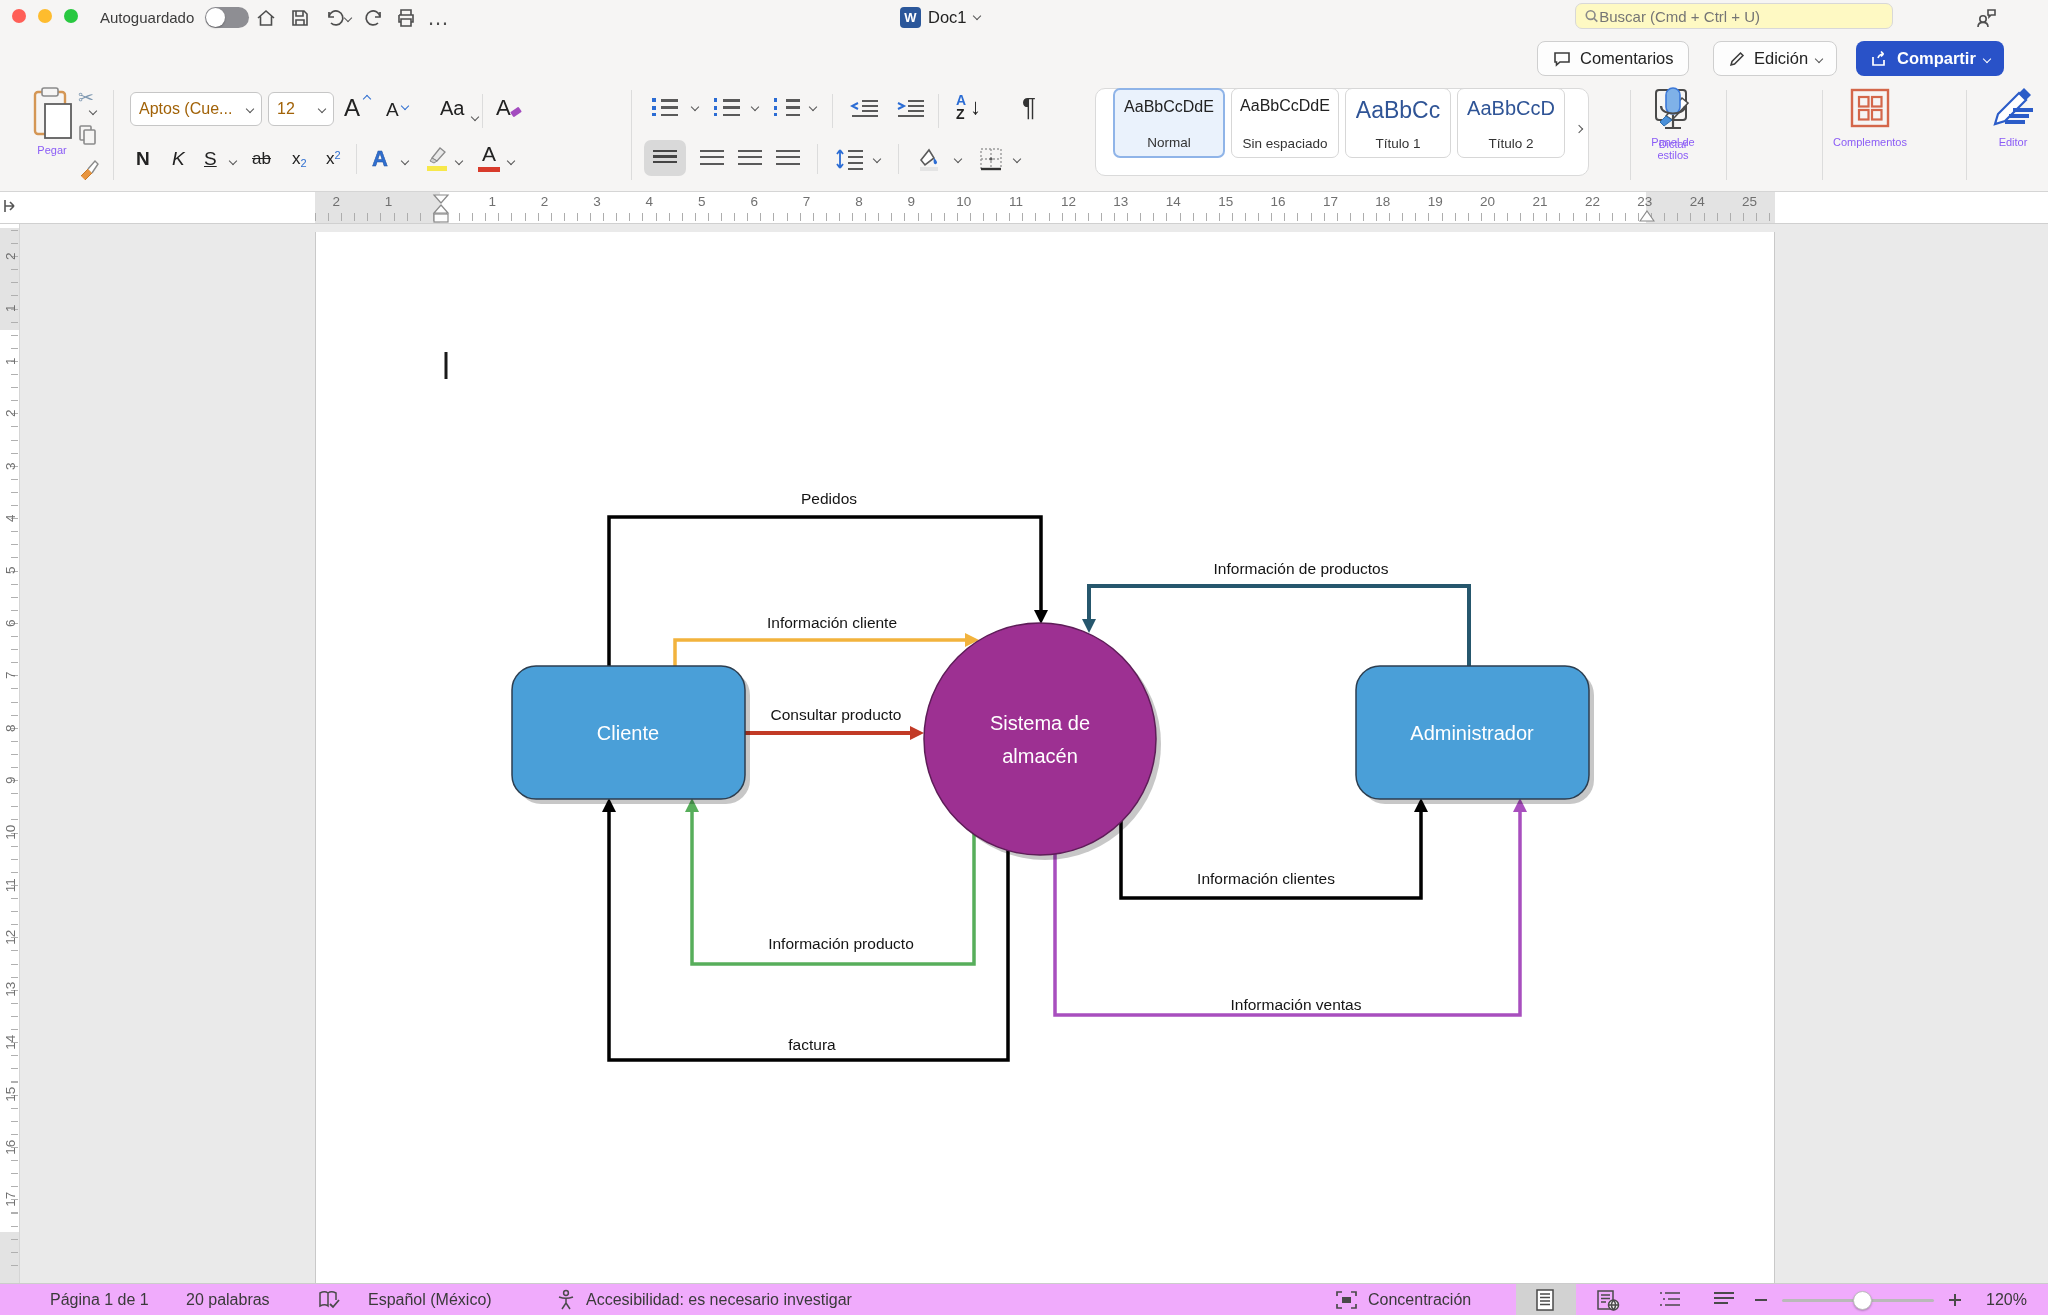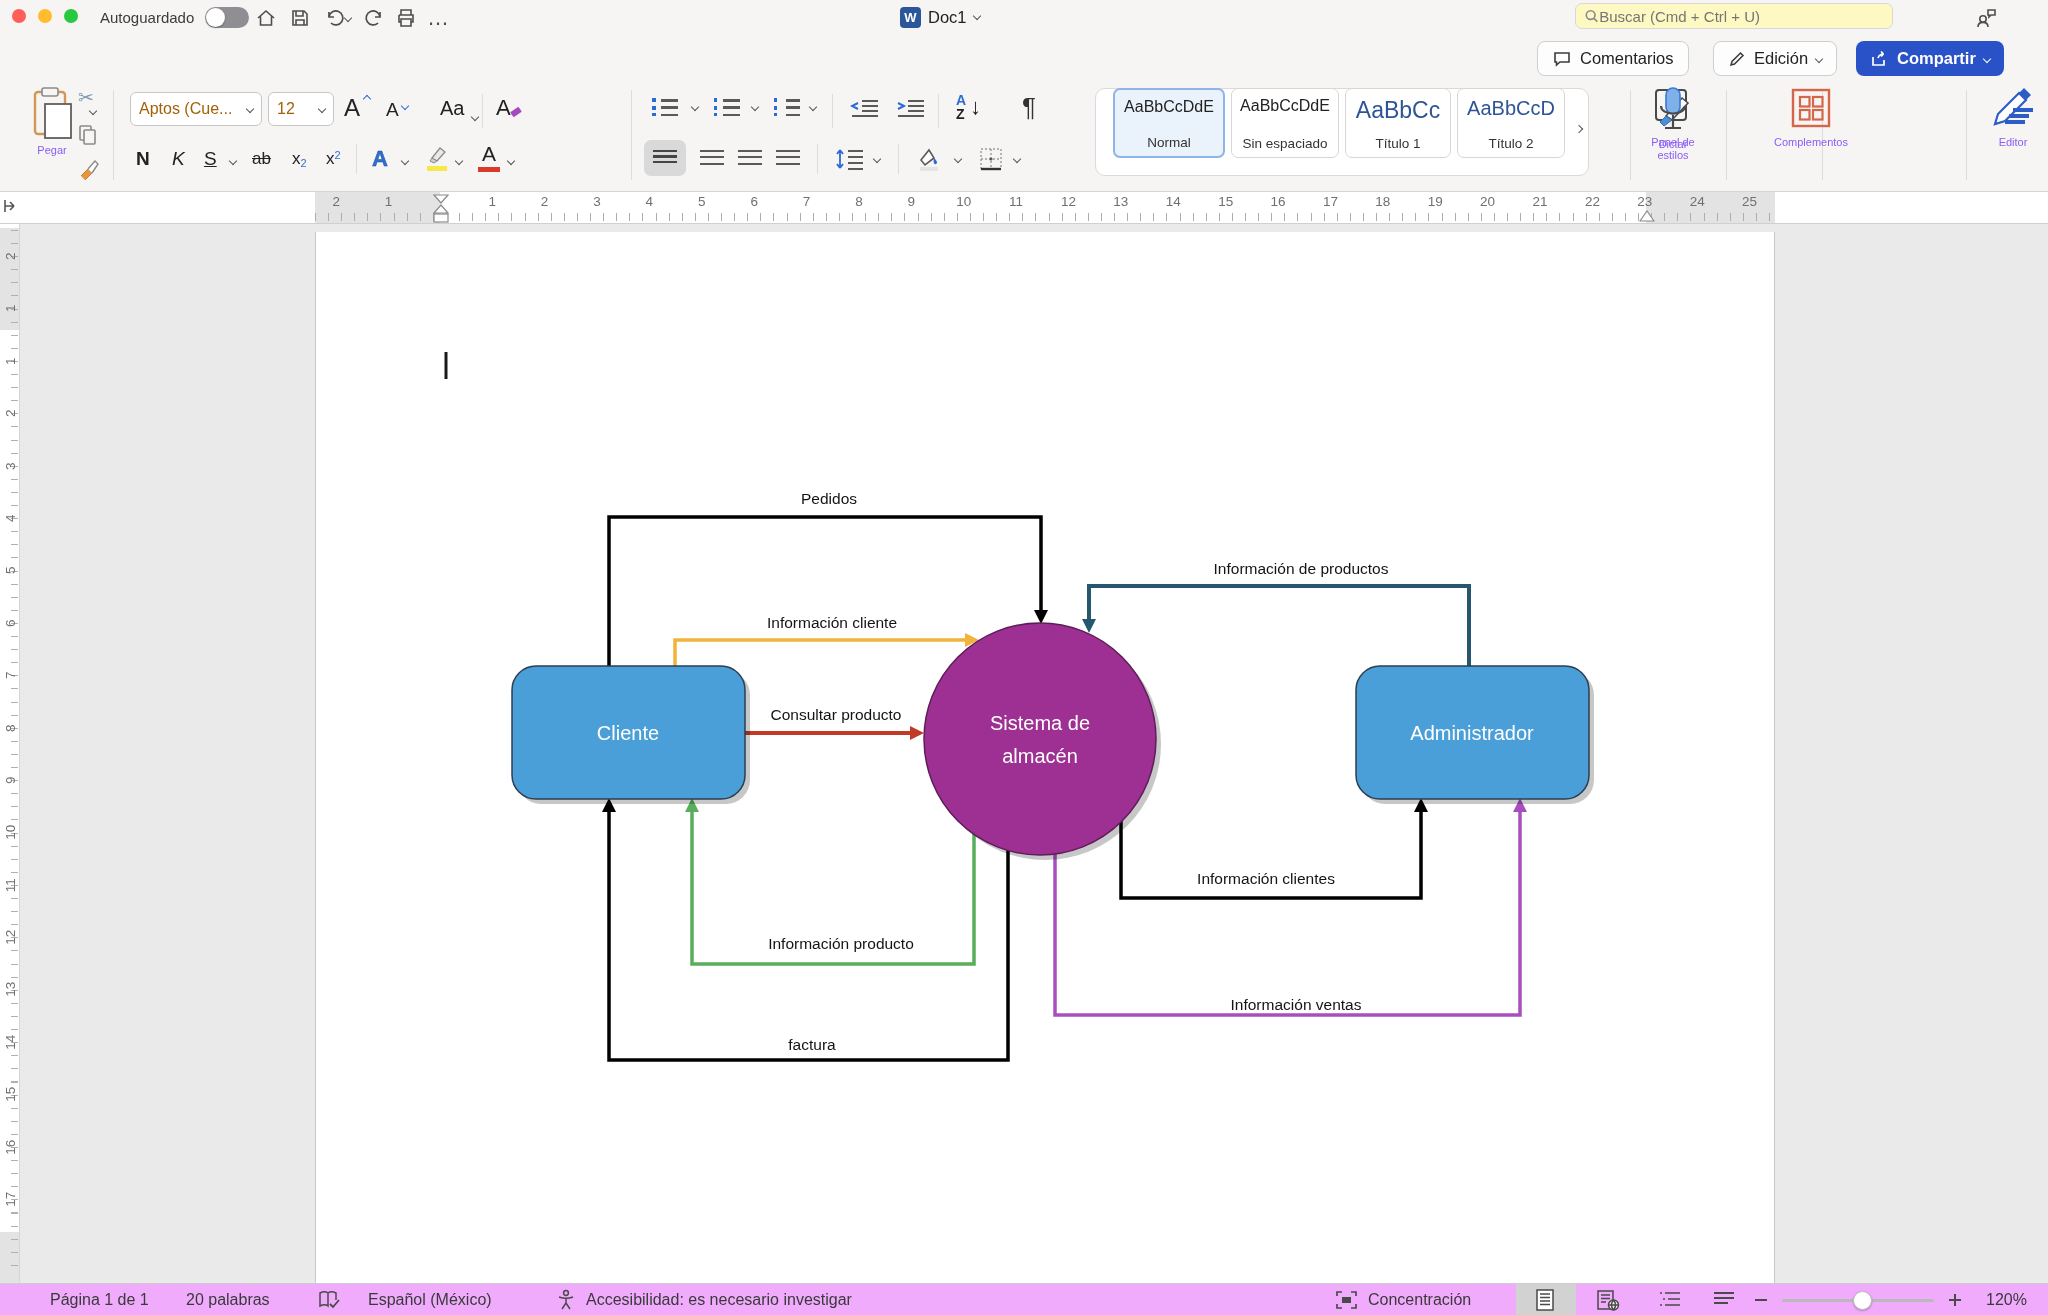--- a/index.html
+++ b/index.html
@@ -370,21 +370,21 @@
     <div class="vdiv" style="left:1726px;"></div>
     <div class="rgroup" style="left:1628px;">
       <svg width="34" height="46" viewBox="0 0 34 46">
           <rect x="10" y="2" width="14" height="26" rx="7" fill="#7fb1e8" stroke="#3b78d8" stroke-width="1.6"></rect>
           <path d="M5 20 C5 30 29 30 29 20" fill="none" stroke="#4a4a4a" stroke-width="2.2"></path>
           <path d="M17 29 V38 M9 42 H25 M17 38 L17 42" stroke="#4a4a4a" stroke-width="2.2" fill="none"></path>
         </svg>
       <div class="biglabel">Dictar</div>
     </div>
     <div class="vdiv" style="left:1822px;"></div>
-    <div class="rgroup" style="left:1756px;width:110px;">
+    <div class="rgroup" style="left:1815px;width:110px;">
       <svg width="44" height="44" viewBox="0 0 44 44" fill="none">
           <rect x="4" y="4" width="36" height="36" stroke="#d4674a" stroke-width="2.4"></rect>
           <rect x="11" y="11" width="9.5" height="9.5" stroke="#d4674a" stroke-width="2.2"></rect>
           <rect x="24" y="11" width="9.5" height="9.5" stroke="#d4674a" stroke-width="2.2"></rect>
           <rect x="11" y="24" width="9.5" height="9.5" stroke="#d4674a" stroke-width="2.2"></rect>
           <rect x="24" y="24" width="9.5" height="9.5" stroke="#d4674a" stroke-width="2.2"></rect>
         </svg>
       <div class="biglabel">Complementos</div>
     </div>
     <div class="vdiv" style="left:1966px;"></div>

